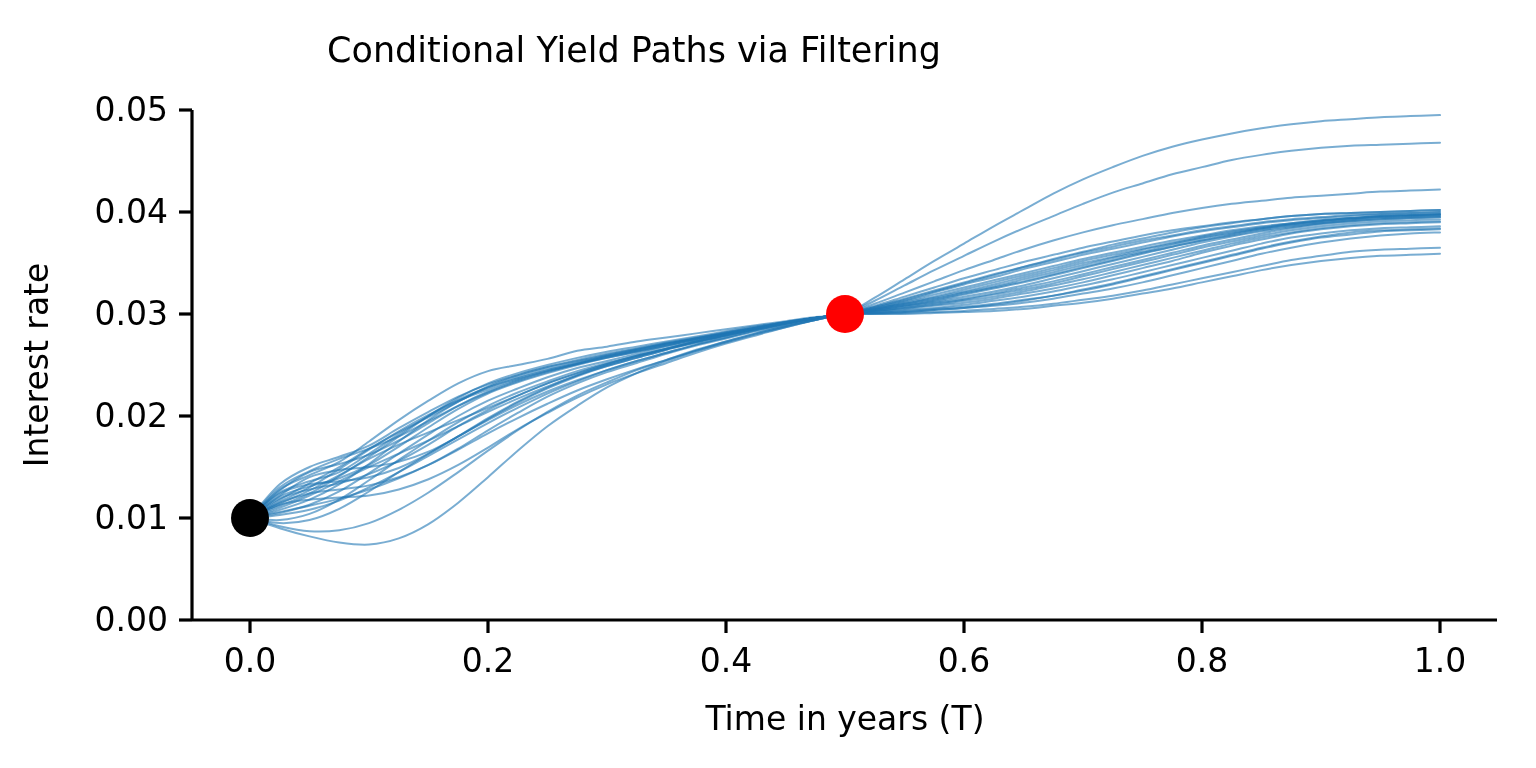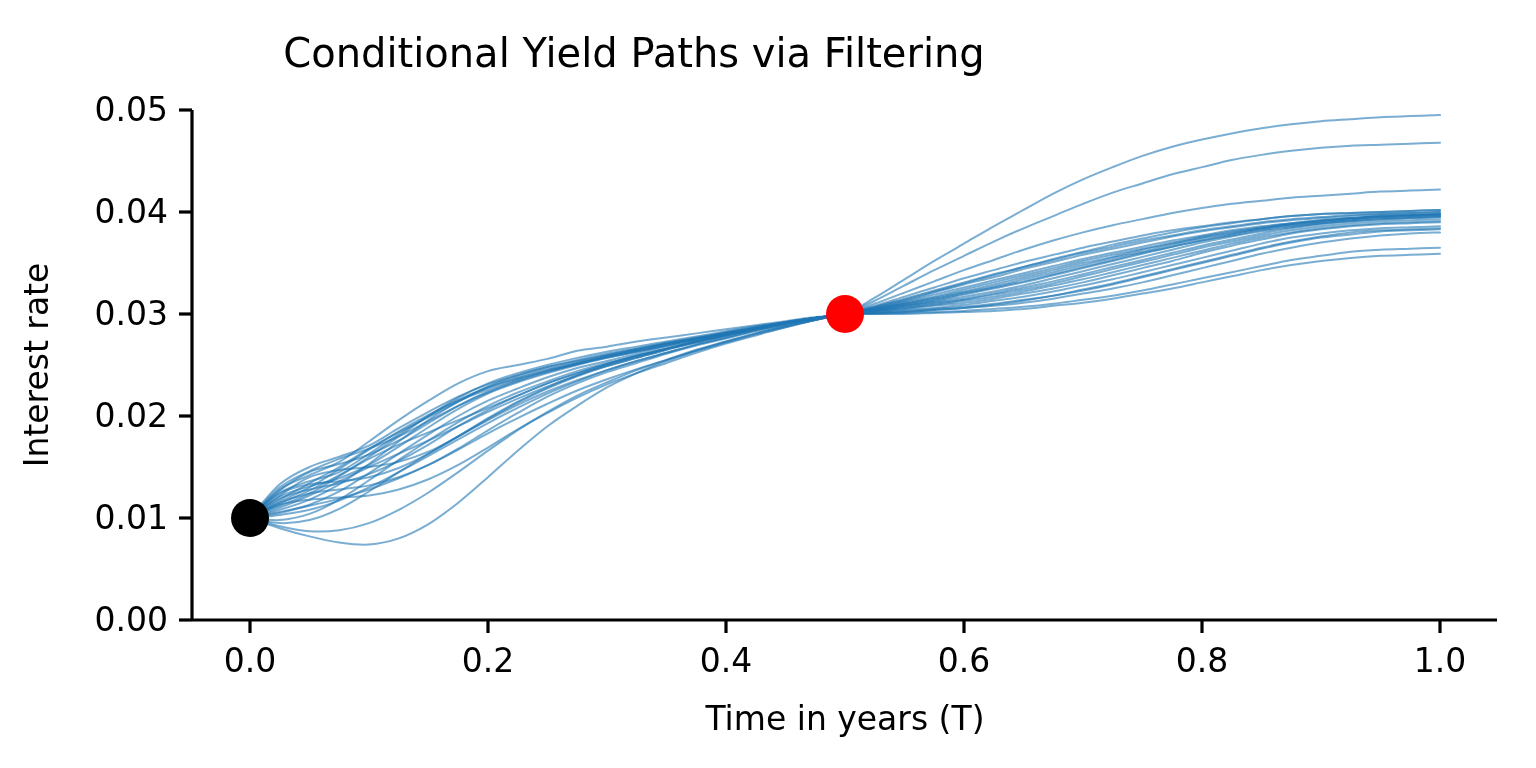--- a/index.html
+++ b/index.html
@@ -18,21 +18,21 @@
     width: 1536px;
     height: 768px;
     background: #ffffff;
   }
   #chart-title {
     position: absolute;
     left: 0;
     top: 30px;
     width: 1268px;
     text-align: center;
-    font-size: 40px;
+    font-size: 35px;
     color: #000000;
     letter-spacing: 0px;
     white-space: nowrap;
   }
   #plot-svg {
     position: absolute;
     left: 0;
     top: 0;
   }
   .tick-label {

